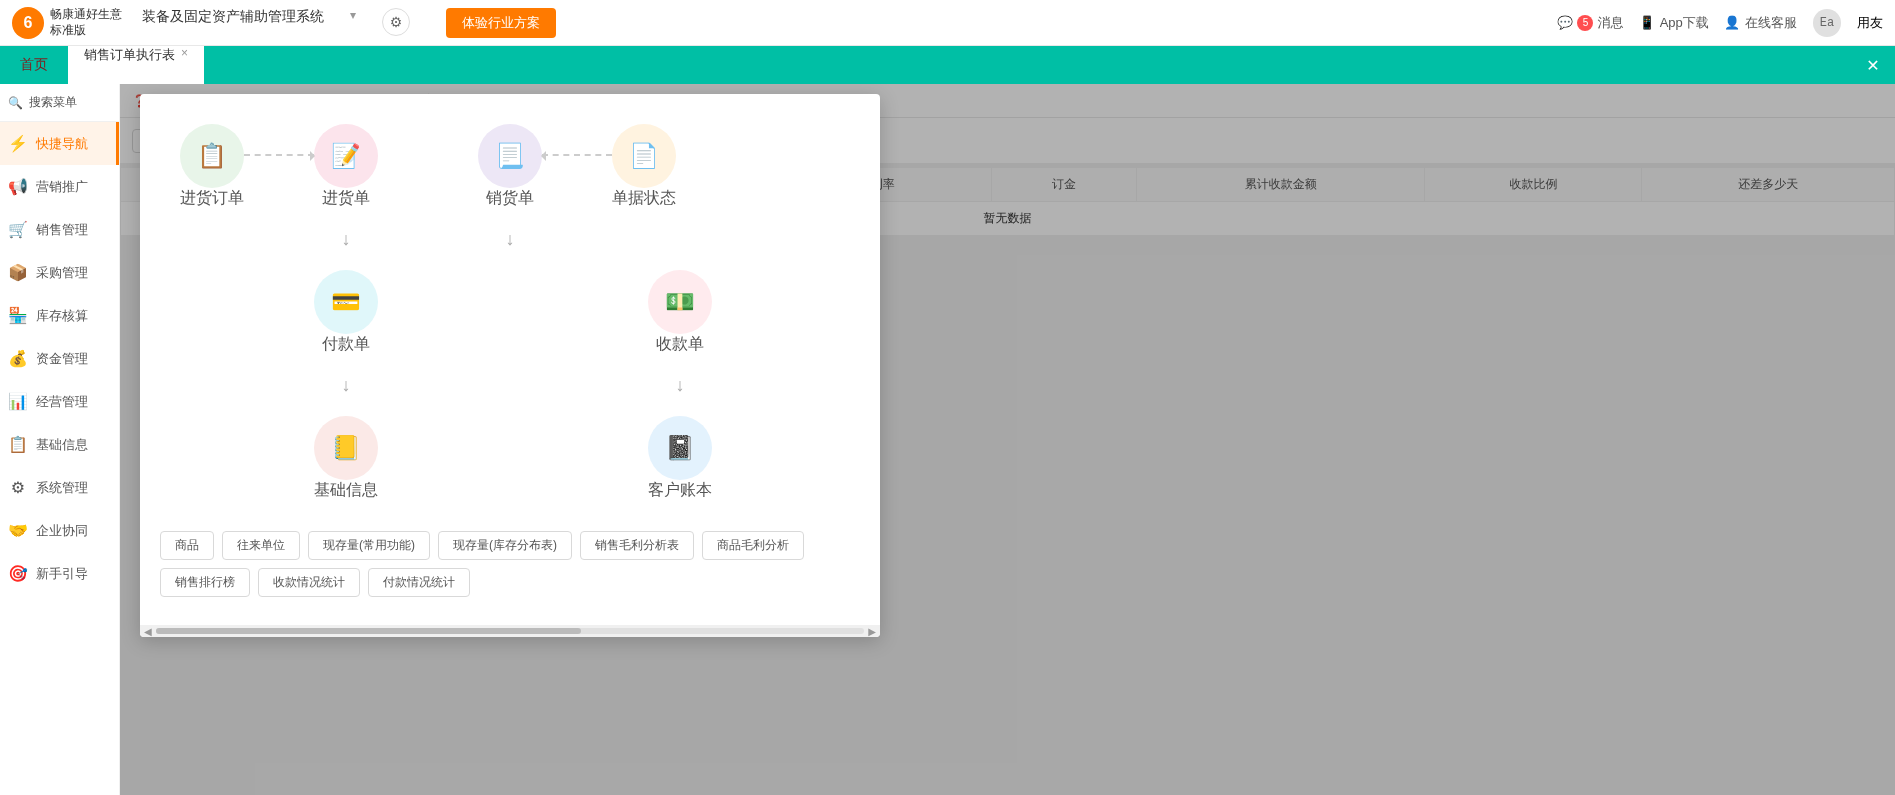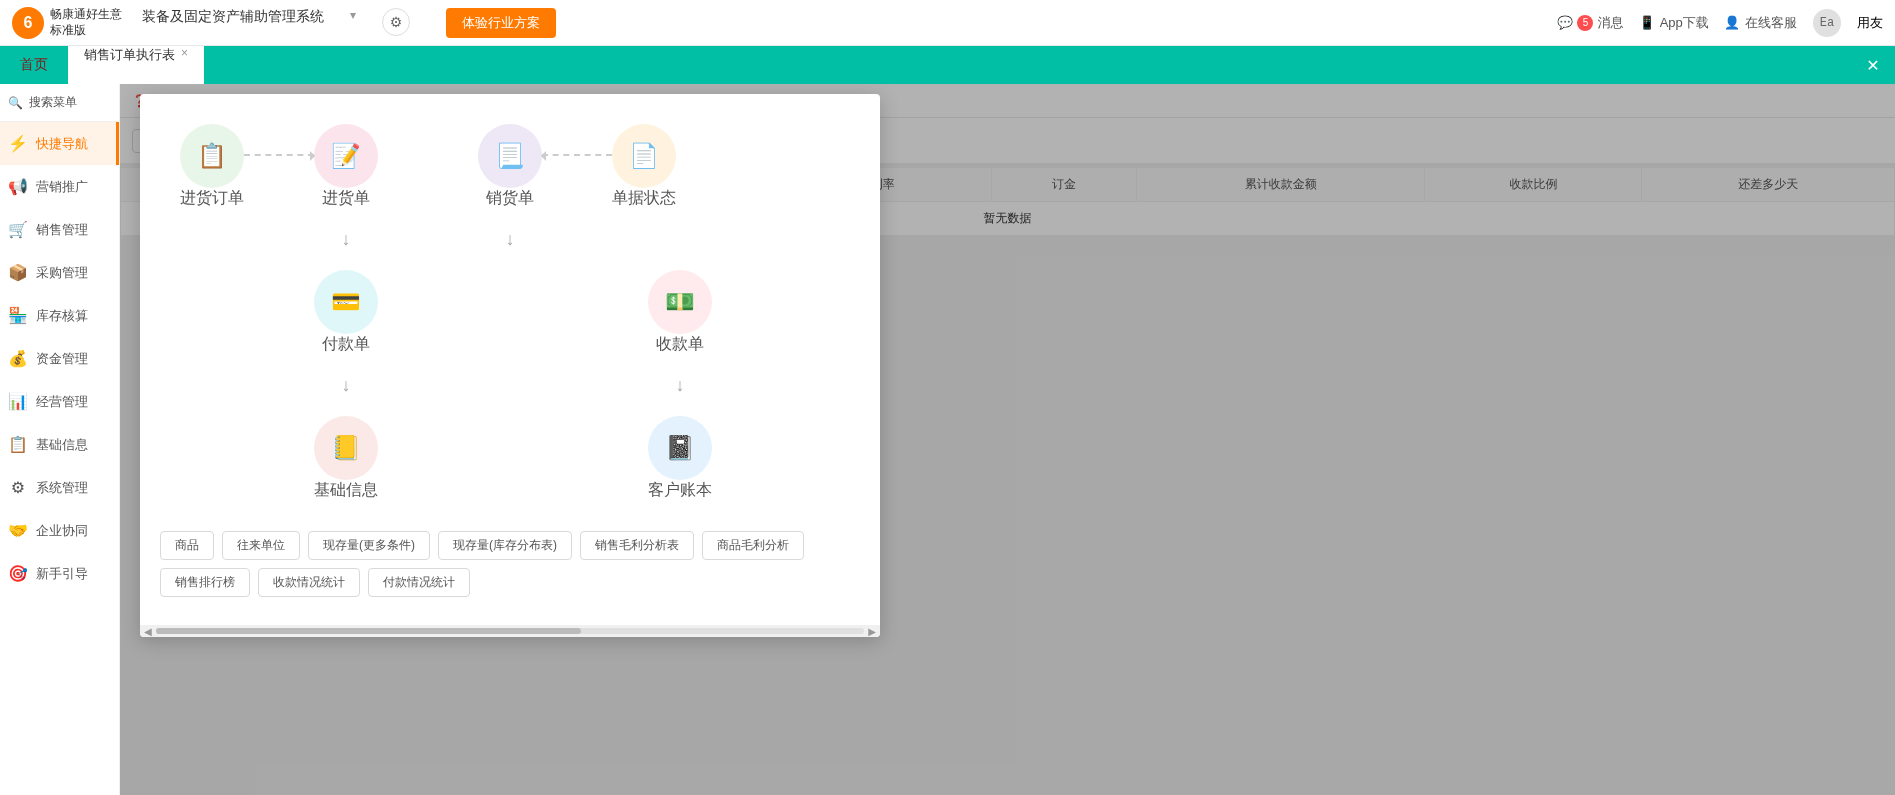--- a/index.html
+++ b/index.html
@@ -656,21 +656,21 @@
               <div class="flow-circle circle-lightblue">📓</div>
               <div class="flow-label">客户账本</div>
             </div>
           </div>
         </div>
 
         <div class="common-functions">
           <div class="func-btns">
             <button class="func-btn">商品</button>
             <button class="func-btn">往来单位</button>
-            <button class="func-btn">现存量(更多条件)</button>
+            <button class="func-btn">现存量(常用功能)</button>
             <button class="func-btn">现存量(库存分布表)</button>
             <button class="func-btn">销售毛利分析表</button>
             <button class="func-btn">商品毛利分析</button>
           </div>
           <div class="func-btns">
             <button class="func-btn">销售排行榜</button>
             <button class="func-btn">收款情况统计</button>
             <button class="func-btn">付款情况统计</button>
           </div>
         </div>

